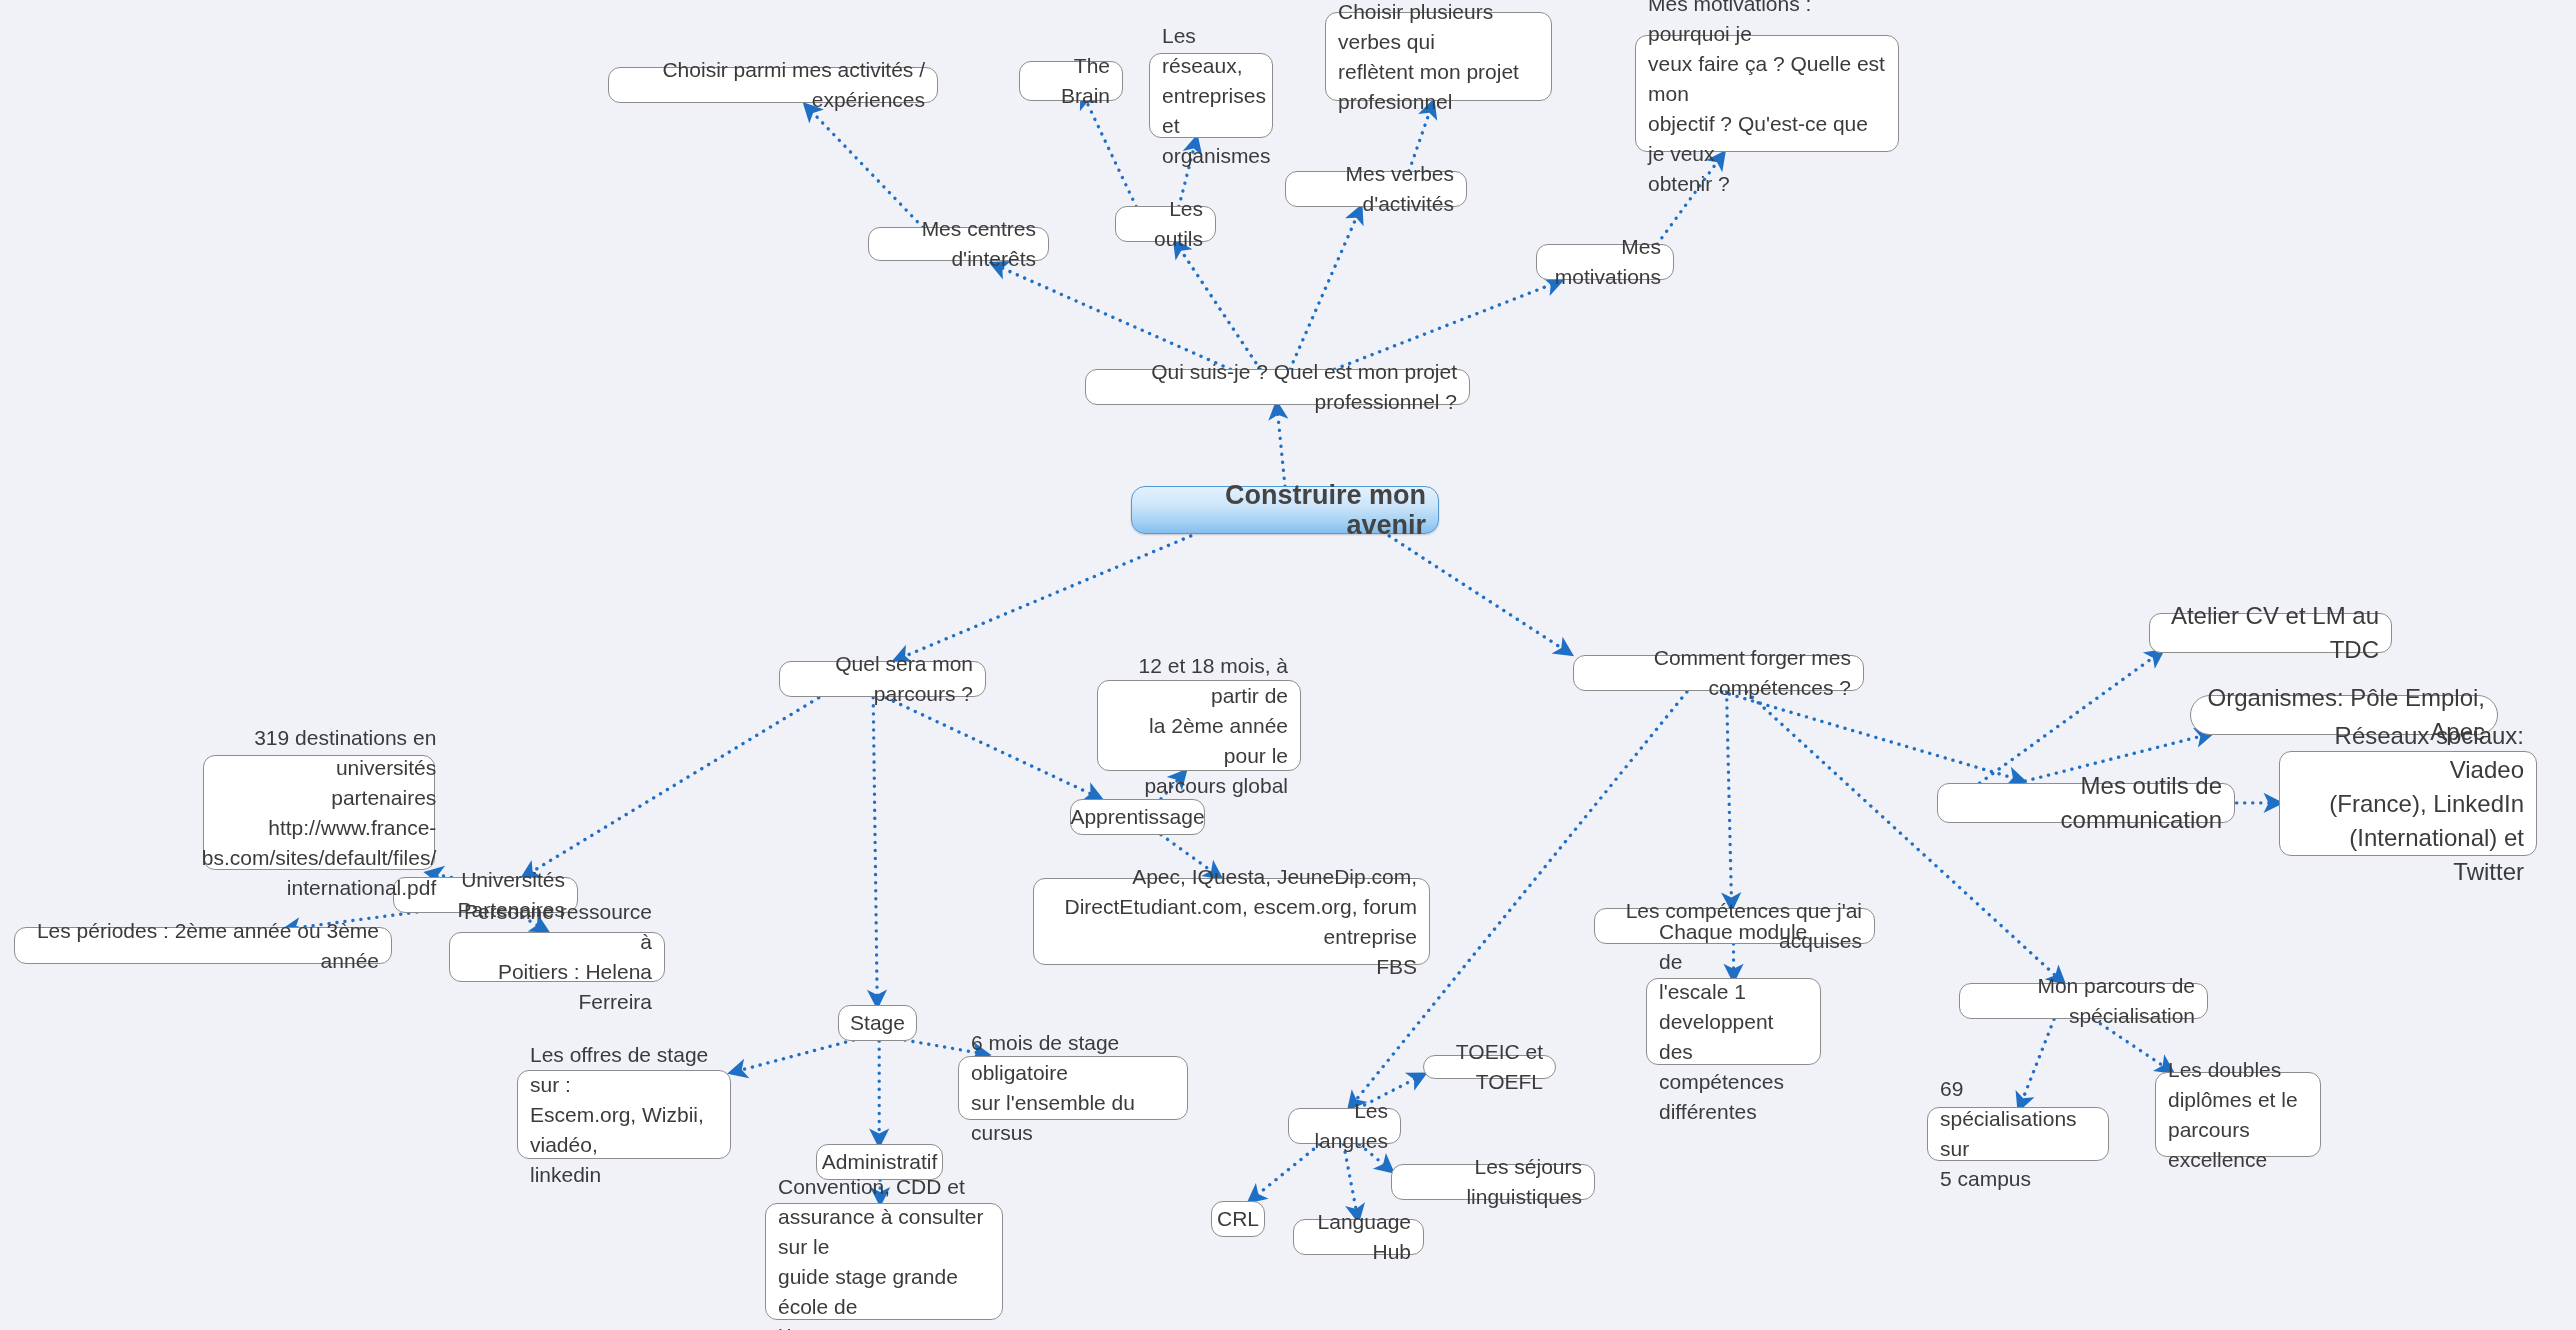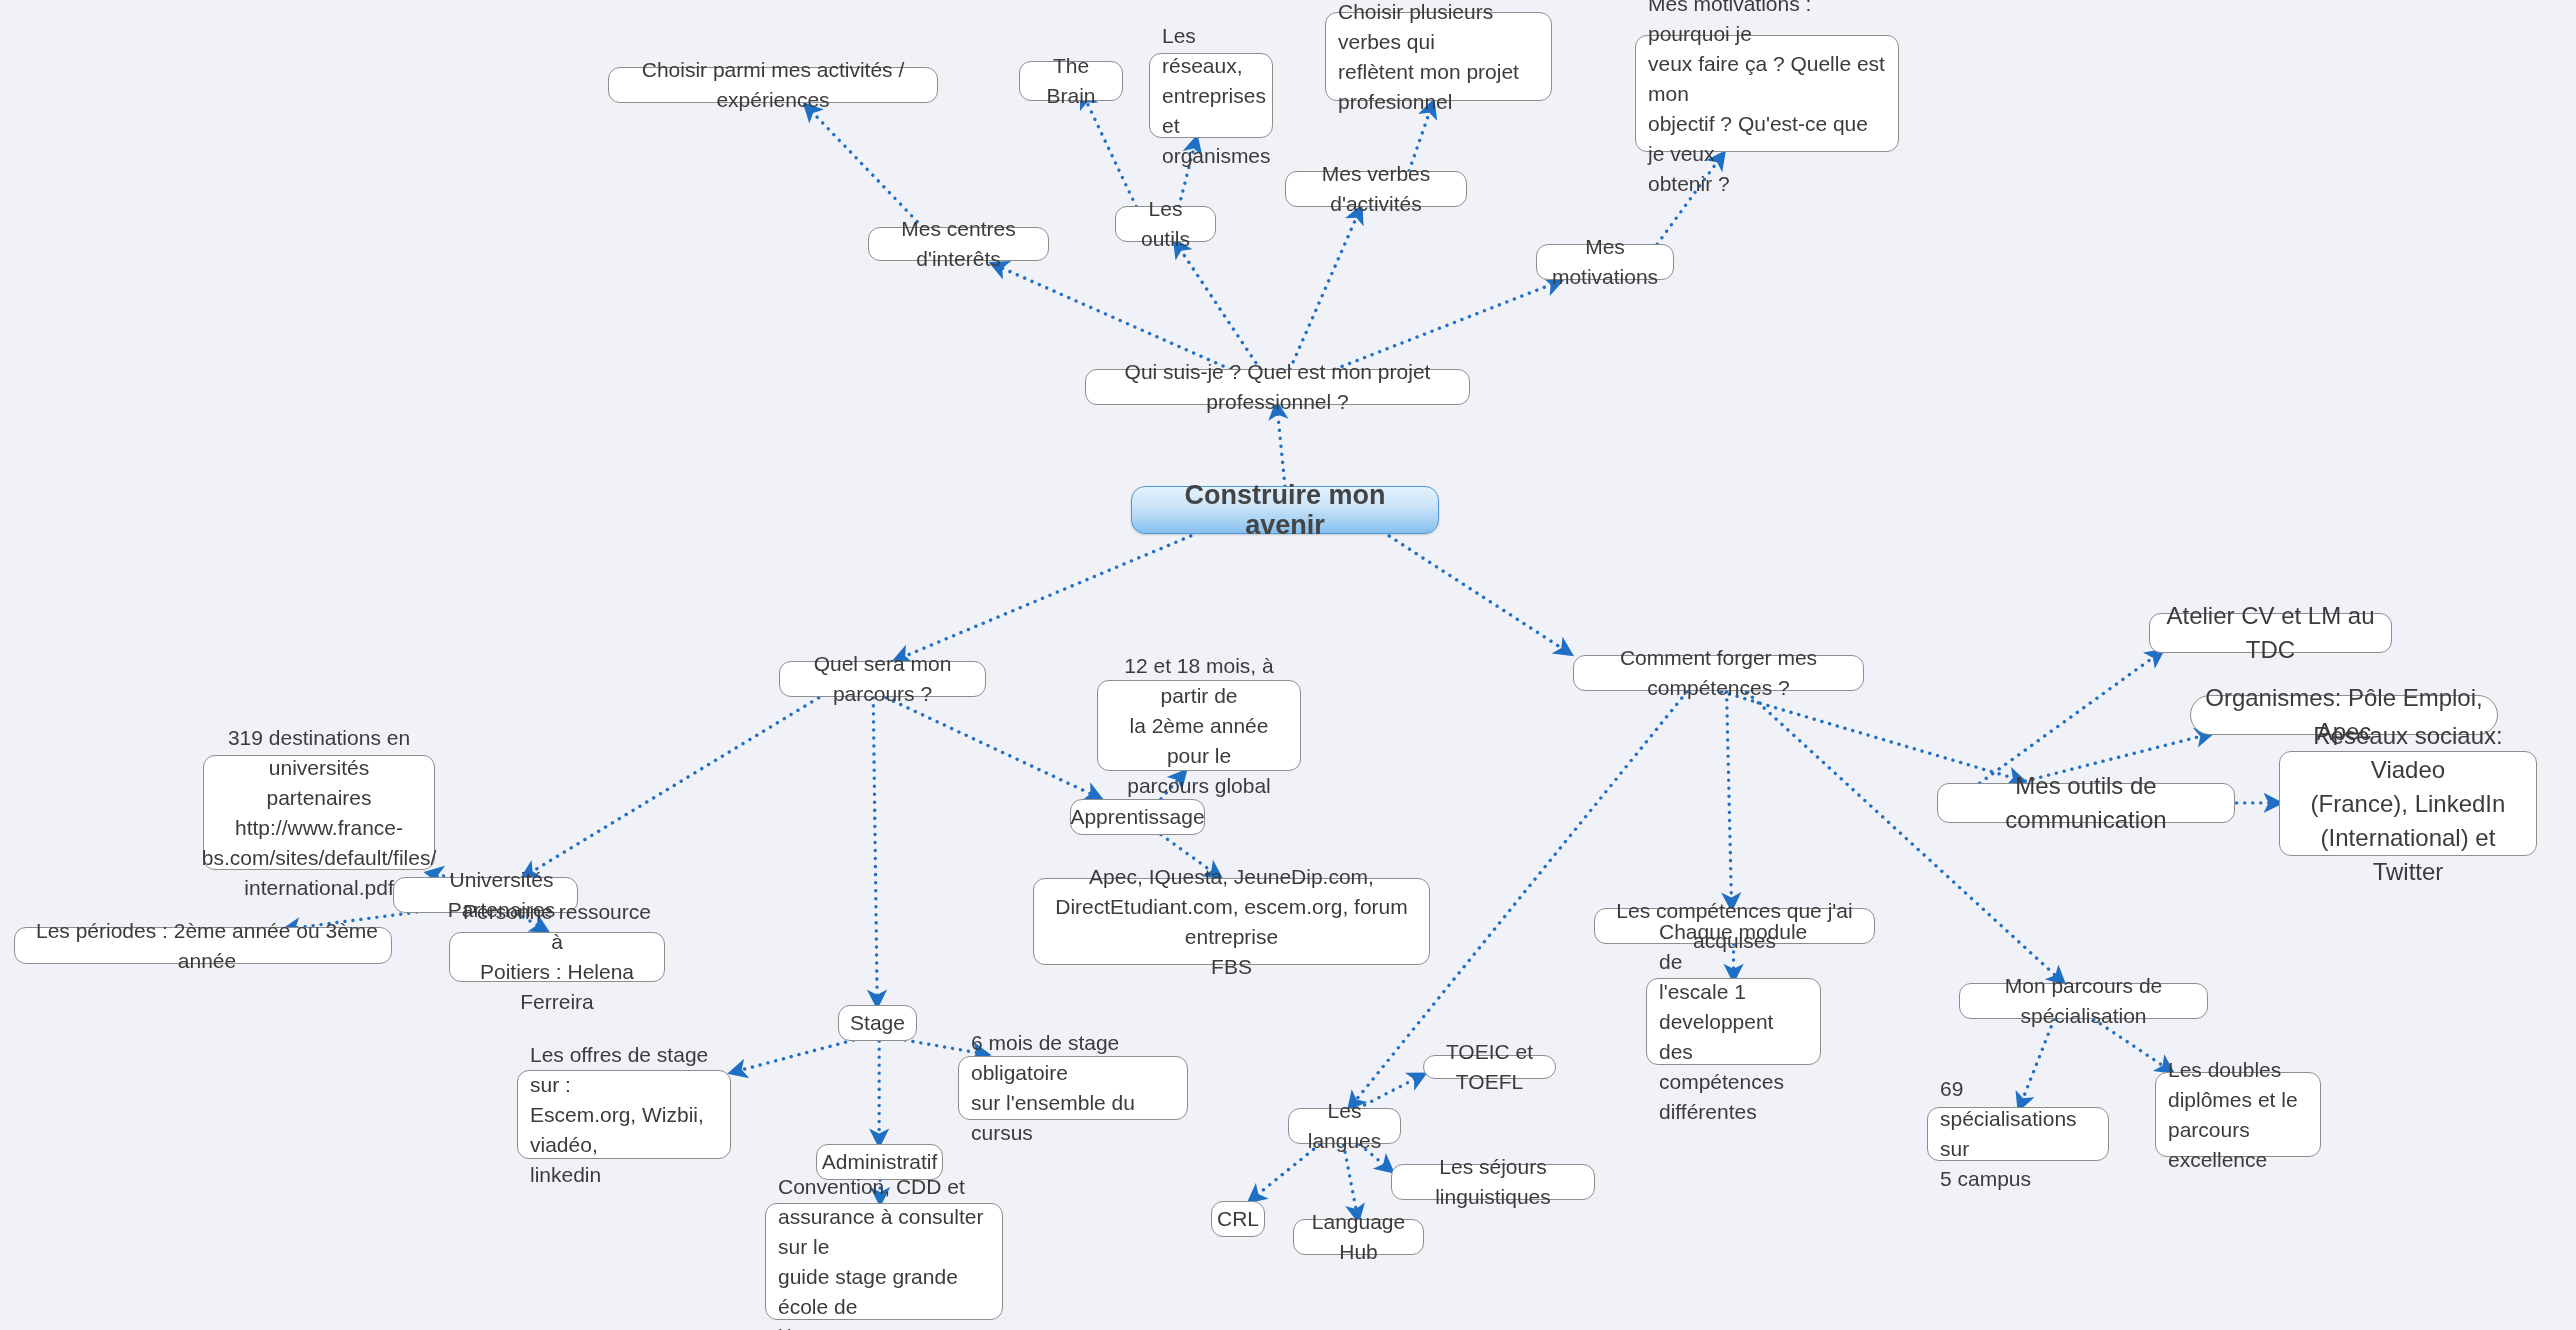--- a/index.html
+++ b/index.html
@@ -15,21 +15,21 @@
 
   .node{
     position:absolute;
     box-sizing:border-box;
     background:#ffffff;
     border:1.6px solid #8d8d8d;
     border-radius:12px;
     color:#3b3b3b;
     font-size:21px;
     line-height:30px;
-    text-align:center;
+    text-align:right;
     display:flex;
     align-items:center;
     justify-content:center;
     padding:6px 12px;
     white-space:pre-line;
   }
   .node.left{text-align:left;justify-content:flex-start;}
   .node.big{font-size:24px;line-height:34px;}
   .node.root{
     background:linear-gradient(to bottom,#e4f1fd 0%,#cfe6fa 38%,#a9d3f4 72%,#86bfee 100%);

